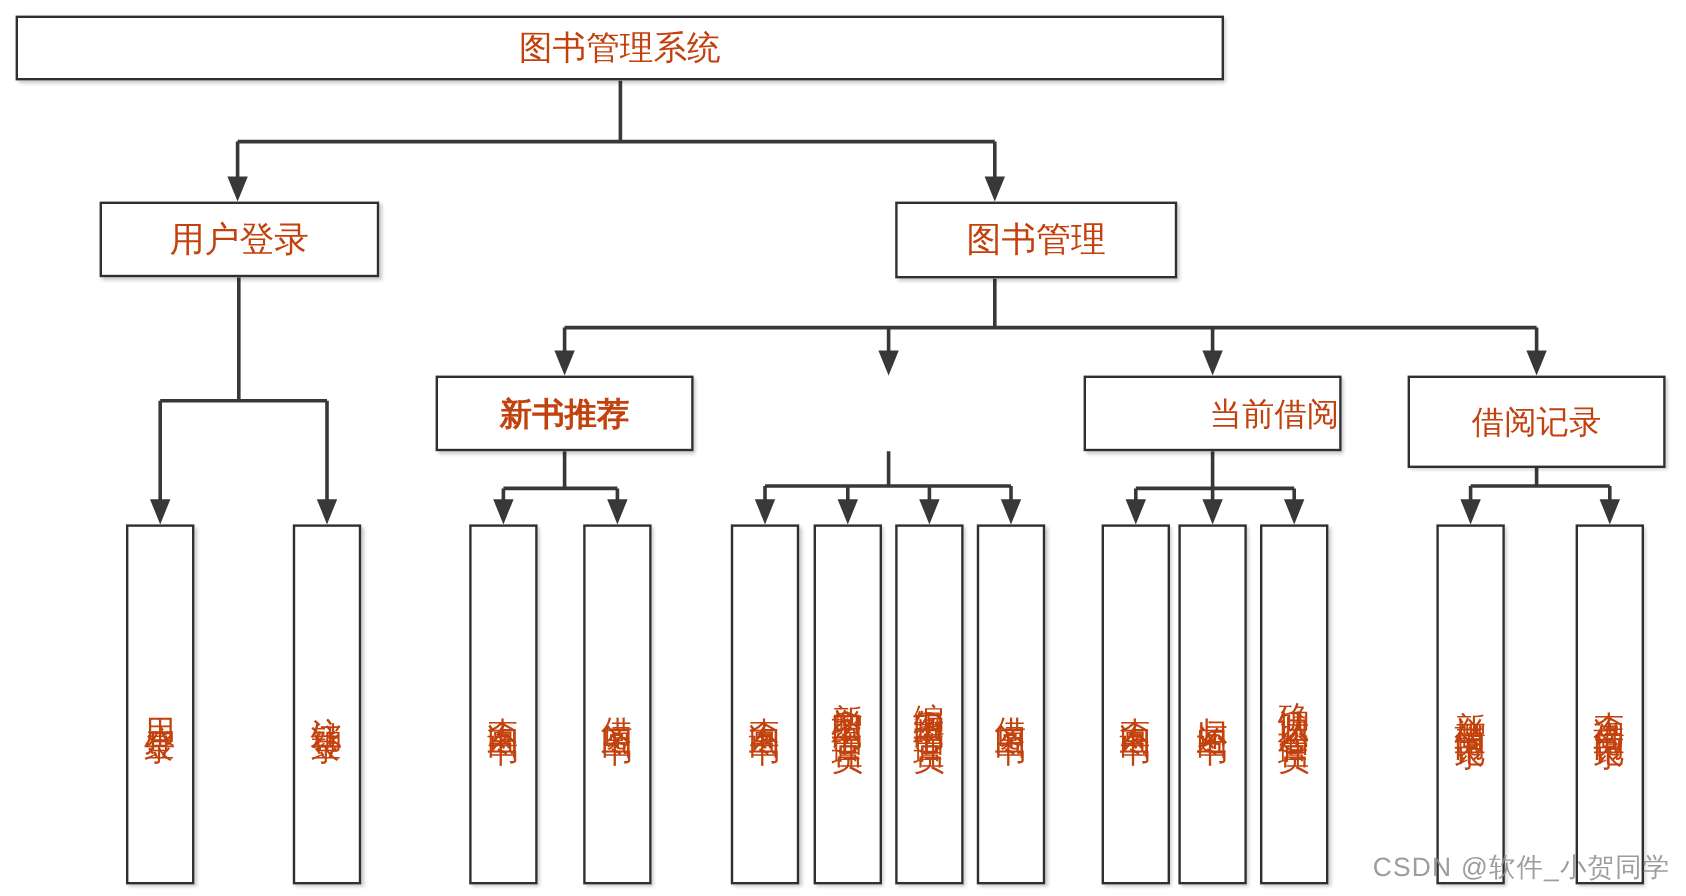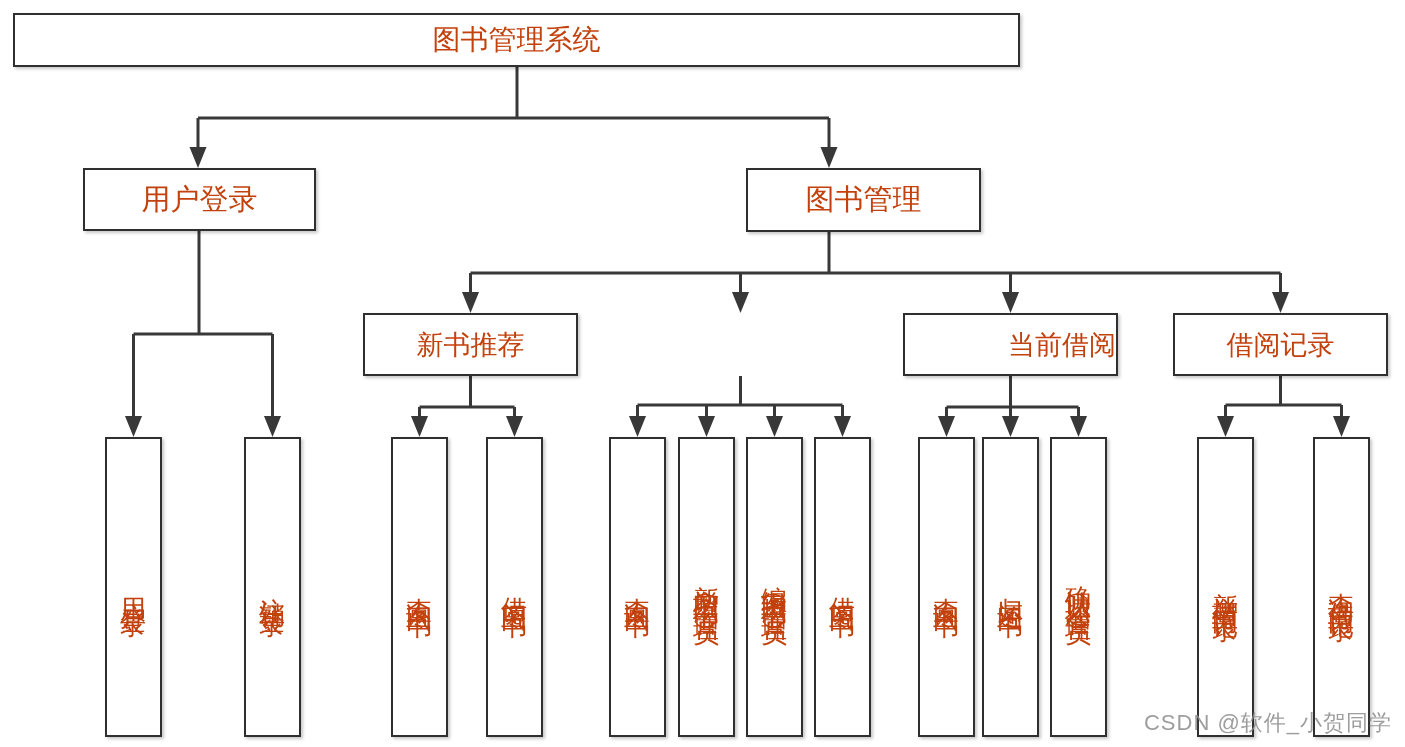--- a/index.html
+++ b/index.html
@@ -103,27 +103,27 @@
     <span class="lbl">图书管理系统</span>
   </div>
 
   <div class="node l1-node" style="left:83px; top:168px; width:233px; height:63px;">
     <span class="lbl">用户登录</span>
   </div>
   <div class="node l1-node" style="left:732px; top:168px; width:235px; height:64px;margin-left:14px;">
     <span class="lbl">图书管理</span>
   </div>
 
-  <div class="node l2-node" style="left:363px; top:313px; width:215px; height:63px;">
+  <div class="node l2-node" style="left:363px; top:313px; width:215px; height:63px;font-weight:bold;">
     <span class="lbl">新书推荐</span>
   </div>
   <div class="node l2-node" style="left:903px; top:313px; width:215px; height:63px;justify-content:flex-end;">
     <span class="lbl">当前借阅</span>
   </div>
-  <div class="node l2-node" style="left:1173px; top:313px; width:215px; height:63px;">
+  <div class="node l2-node" style="left:1173px; top:313px; width:215px; height:77px;">
     <span class="lbl">借阅记录</span>
   </div>
 
   <div class="node leaf-node" style="left:105px; top:437px; width:57px; height:300px;">
     <span class="lbl">用户登录</span>
   </div>
   <div class="node leaf-node" style="left:244px; top:437px; width:57px; height:300px;">
     <span class="lbl">注销登录</span>
   </div>
 

